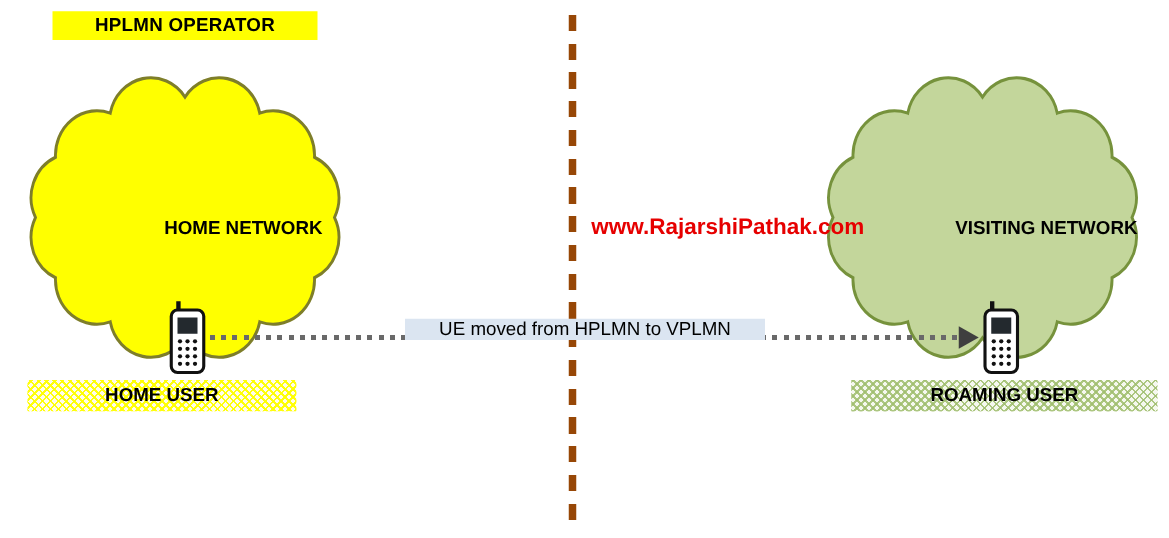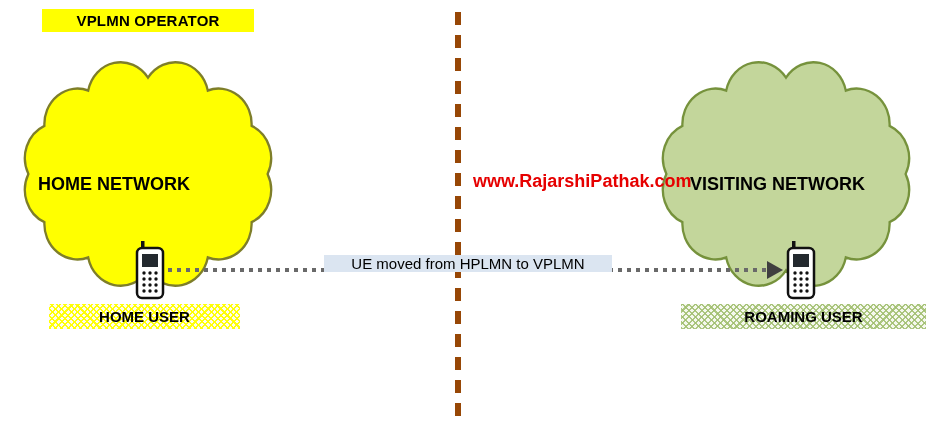--- a/index.html
+++ b/index.html
@@ -20,21 +20,21 @@
   .divider {
     position:absolute; left:455px; top:12px; width:6px; height:408px; z-index:1;
     background:repeating-linear-gradient(to bottom, var(--divider) 0 13px, transparent 13px 23px);
   }
 
   .cloud { position:absolute; top:56px; width:276px; height:236px; z-index:1; }
   .cloud-left  { left:10px; }
   .cloud-right { left:648px; }
   .cloud-label {
     position:absolute; width:220px; top:174px; z-index:2;
-    font-weight:bold; font-size:18px; text-align:left;
+    font-weight:bold; font-size:15px; text-align:right;
   }
   .cloud-label-left  { left:38px; }
   .cloud-label-right { left:690px; }
 
   .phone { position:absolute; top:240px; width:32px; height:61px; z-index:4; }
   .phone-left  { left:134px; }
   .phone-right { left:785px; }
 
   .dotline {
     position:absolute; left:168px; top:268px; width:602px; height:4px; z-index:2;
@@ -54,38 +54,38 @@
     position:absolute; left:473px; top:171px; z-index:3;
     color:var(--watermark); font-size:18px; font-weight:bold;
   }
 
   .user {
     position:absolute; top:304px; height:25px; z-index:2;
     display:flex; align-items:center; justify-content:center;
     font-weight:bold; font-size:15px;
   }
   .user-left {
-    left:49px; width:191px; background-color:#fffceb;
+    left:22px; width:215px; background-color:#fffceb;
     background-image:
       repeating-linear-gradient(45deg,  rgba(255,255,0,.95) 0 1.5px, transparent 1.5px 4.5px),
       repeating-linear-gradient(-45deg, rgba(255,255,0,.95) 0 1.5px, transparent 1.5px 4.5px);
   }
   .user-right {
     left:681px; width:245px; background-color:#f5f8ee;
     background-image:
       repeating-linear-gradient(45deg,  rgba(160,190,110,.85) 0 1.5px, transparent 1.5px 4.5px),
       repeating-linear-gradient(-45deg, rgba(160,190,110,.85) 0 1.5px, transparent 1.5px 4.5px);
   }
 </style>
 </head>
 <body>
 
 <div class="stage">
 
-  <div class="hdr hdr-left">VPLMN OPERATOR</div>
+  <div class="hdr hdr-left">HPLMN OPERATOR</div>
 
   <div class="divider"></div>
 
   <svg class="cloud cloud-left" viewBox="0 0 300 240" preserveAspectRatio="none">
     <path style="fill:var(--cloud-yellow); stroke:var(--cloud-yellow-border); stroke-width:2.5" d="M 280 120
          A 36 36 0 0 1 262.6 169
          A 36 36 0 0 1 215 204.9
          A 36 36 0 0 1 150 218
          A 36 36 0 0 1 85 204.9
          A 36 36 0 0 1 37.4 169

